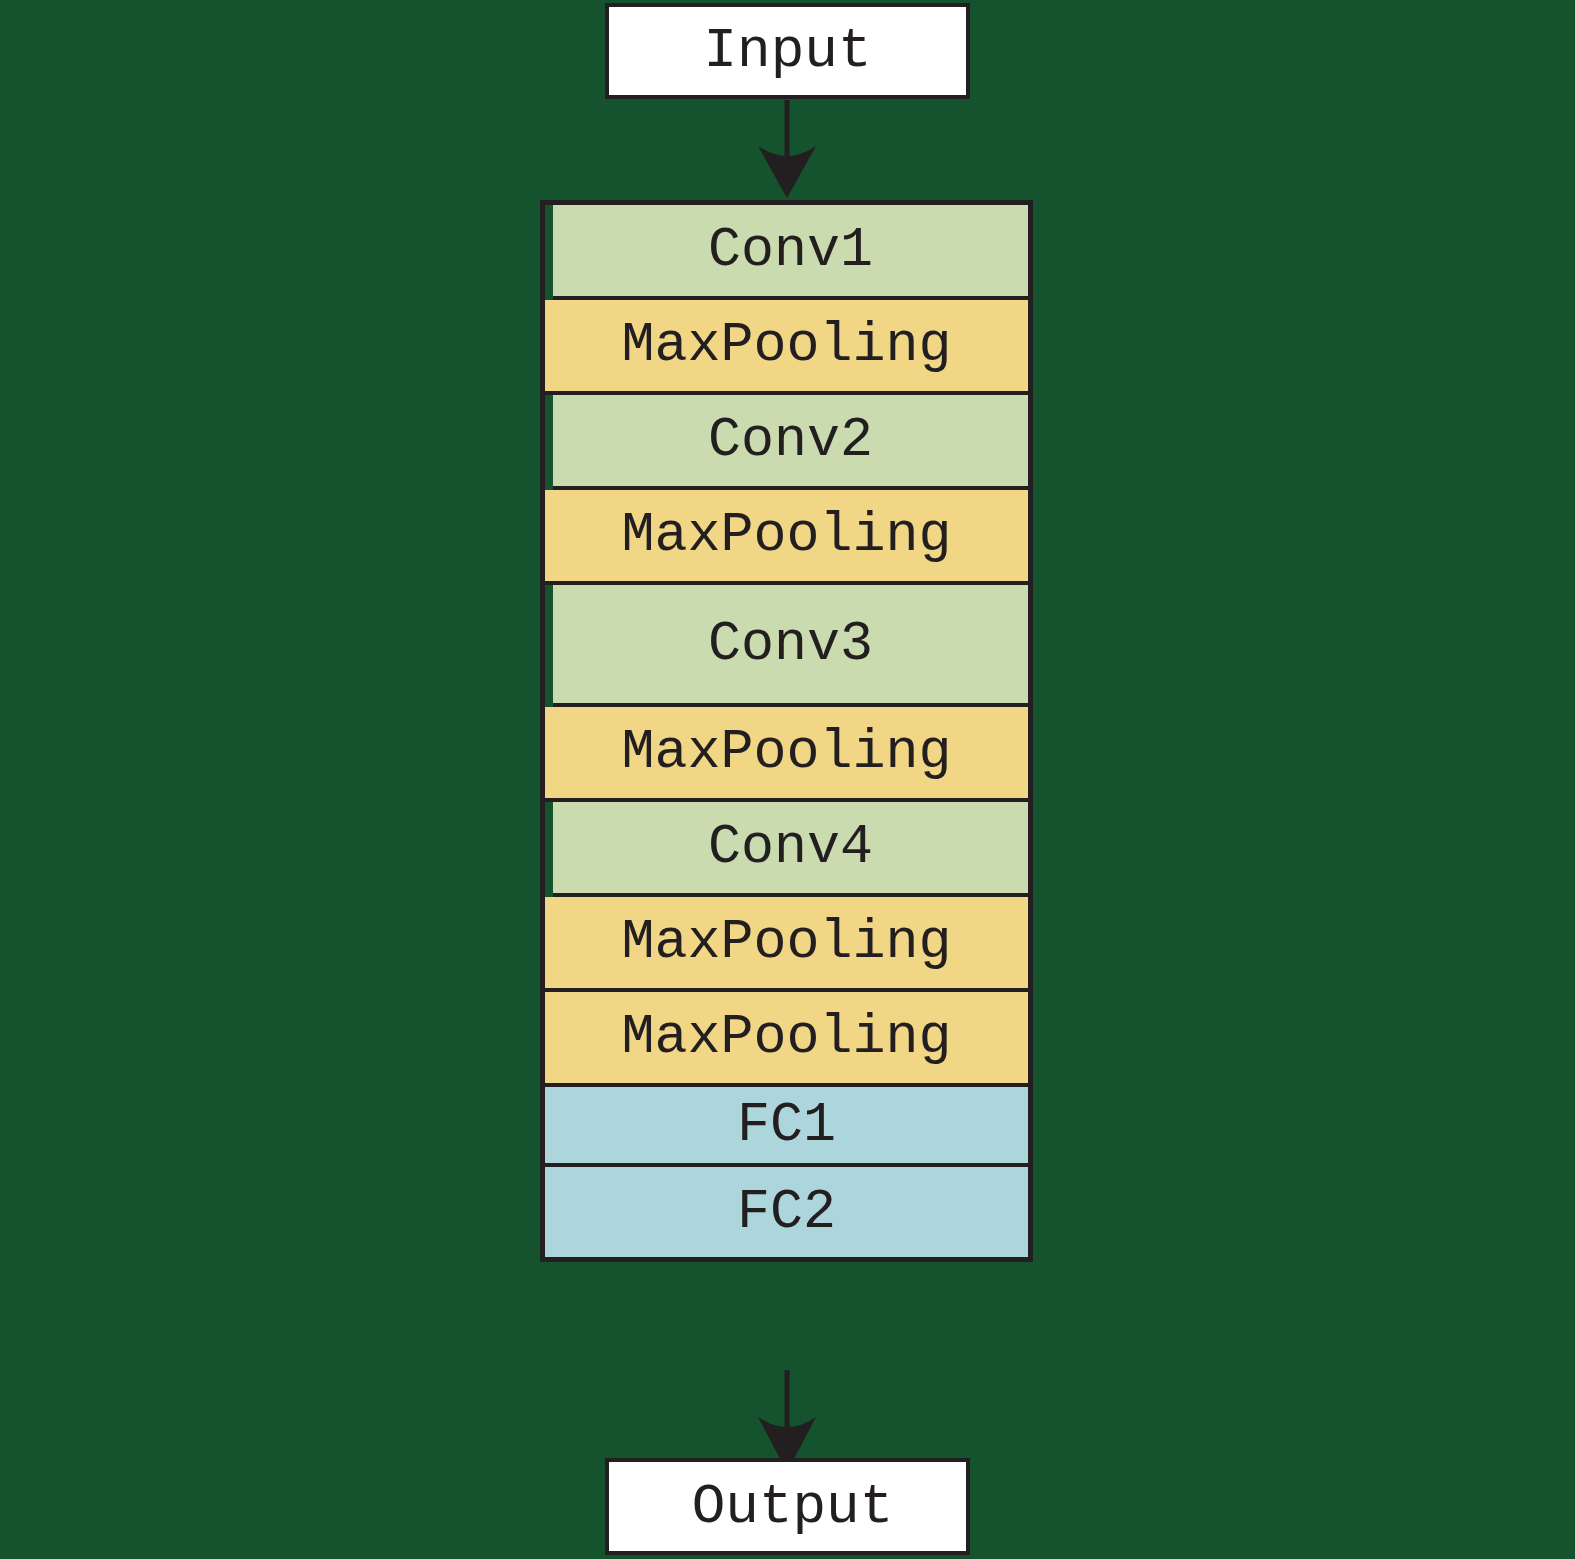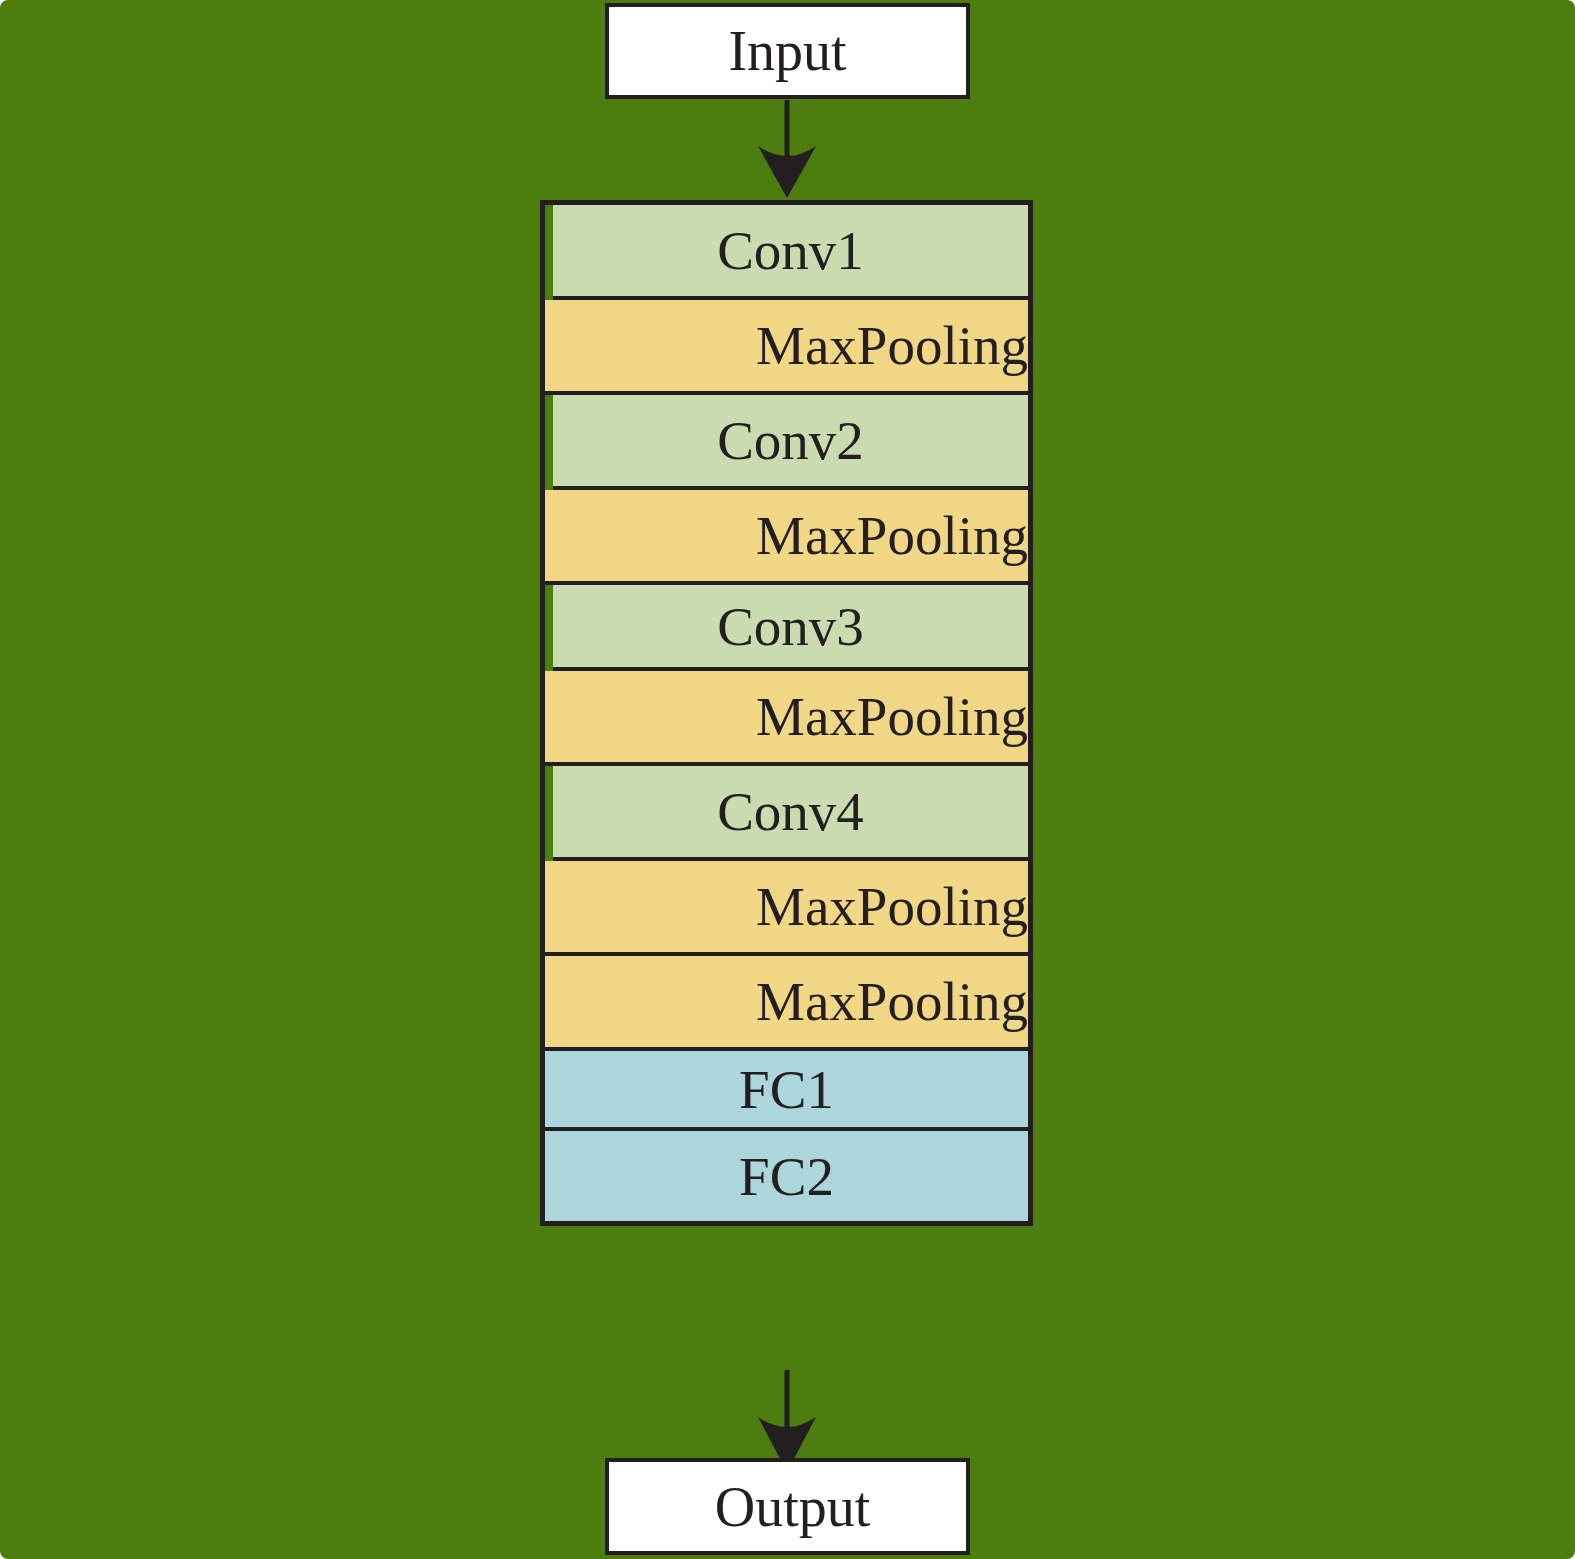--- a/index.html
+++ b/index.html
@@ -4,25 +4,24 @@
 <style>
   html, body {
     margin: 0;
     padding: 0;
     background: #ffffff;
   }
   .canvas {
     position: relative;
     width: 1575px;
     height: 1559px;
-    background: #4d7c0f;
-    font-family: Liberation Serif, serif;
+    background: #14532d;
+    font-family: Liberation Mono, monospace;
     color: var(--ink, #231f20);
     overflow: hidden;
-    border-radius: 8px;
   }
   .node-box {
     position: absolute;
     box-sizing: border-box;
     background: #ffffff;
     border: 4px solid var(--ink, #231f20);
     display: flex;
     align-items: center;
     justify-content: center;
     font-size: 56px;
@@ -56,21 +55,21 @@
     justify-content: center;
     font-size: 55px;
     line-height: 1;
     border-bottom: 4px solid var(--ink, #231f20);
   }
   .layer-row:last-child {
     border-bottom: none;
     text-align: center;
   }
   .layer-conv { background: var(--conv, #cadcaf); margin-left: 8px; }
-  .layer-pool { background: var(--pool, #f0d685); justify-content: flex-end; }
+  .layer-pool { background: var(--pool, #f0d685); }
   .layer-fc   { background: var(--fc,   #acd5dc); }
   .arrow {
     position: absolute;
     left: 757px;
     width: 60px;
     pointer-events: none;
   }
   .arrow-top { top: 98px; height: 101px; }
   .arrow-bottom { top: 1370px; height: 104px; }
 </style>
@@ -94,21 +93,21 @@
       </div>
       <div class="layer-row layer-pool" style="height: 95px;">
         <span>MaxPooling</span>
       </div>
       <div class="layer-row layer-conv" style="height: 95px; align-items: center;">
         <span>Conv2</span>
       </div>
       <div class="layer-row layer-pool" style="height: 95px;">
         <span>MaxPooling</span>
       </div>
-      <div class="layer-row layer-conv" style="height: 86px;">
+      <div class="layer-row layer-conv" style="height: 122px;">
         <span>Conv3</span>
       </div>
       <div class="layer-row layer-pool" style="height: 95px;">
         <span>MaxPooling</span>
       </div>
       <div class="layer-row layer-conv" style="height: 95px;">
         <span>Conv4</span>
       </div>
       <div class="layer-row layer-pool" style="height: 95px;">
         <span>MaxPooling</span>

